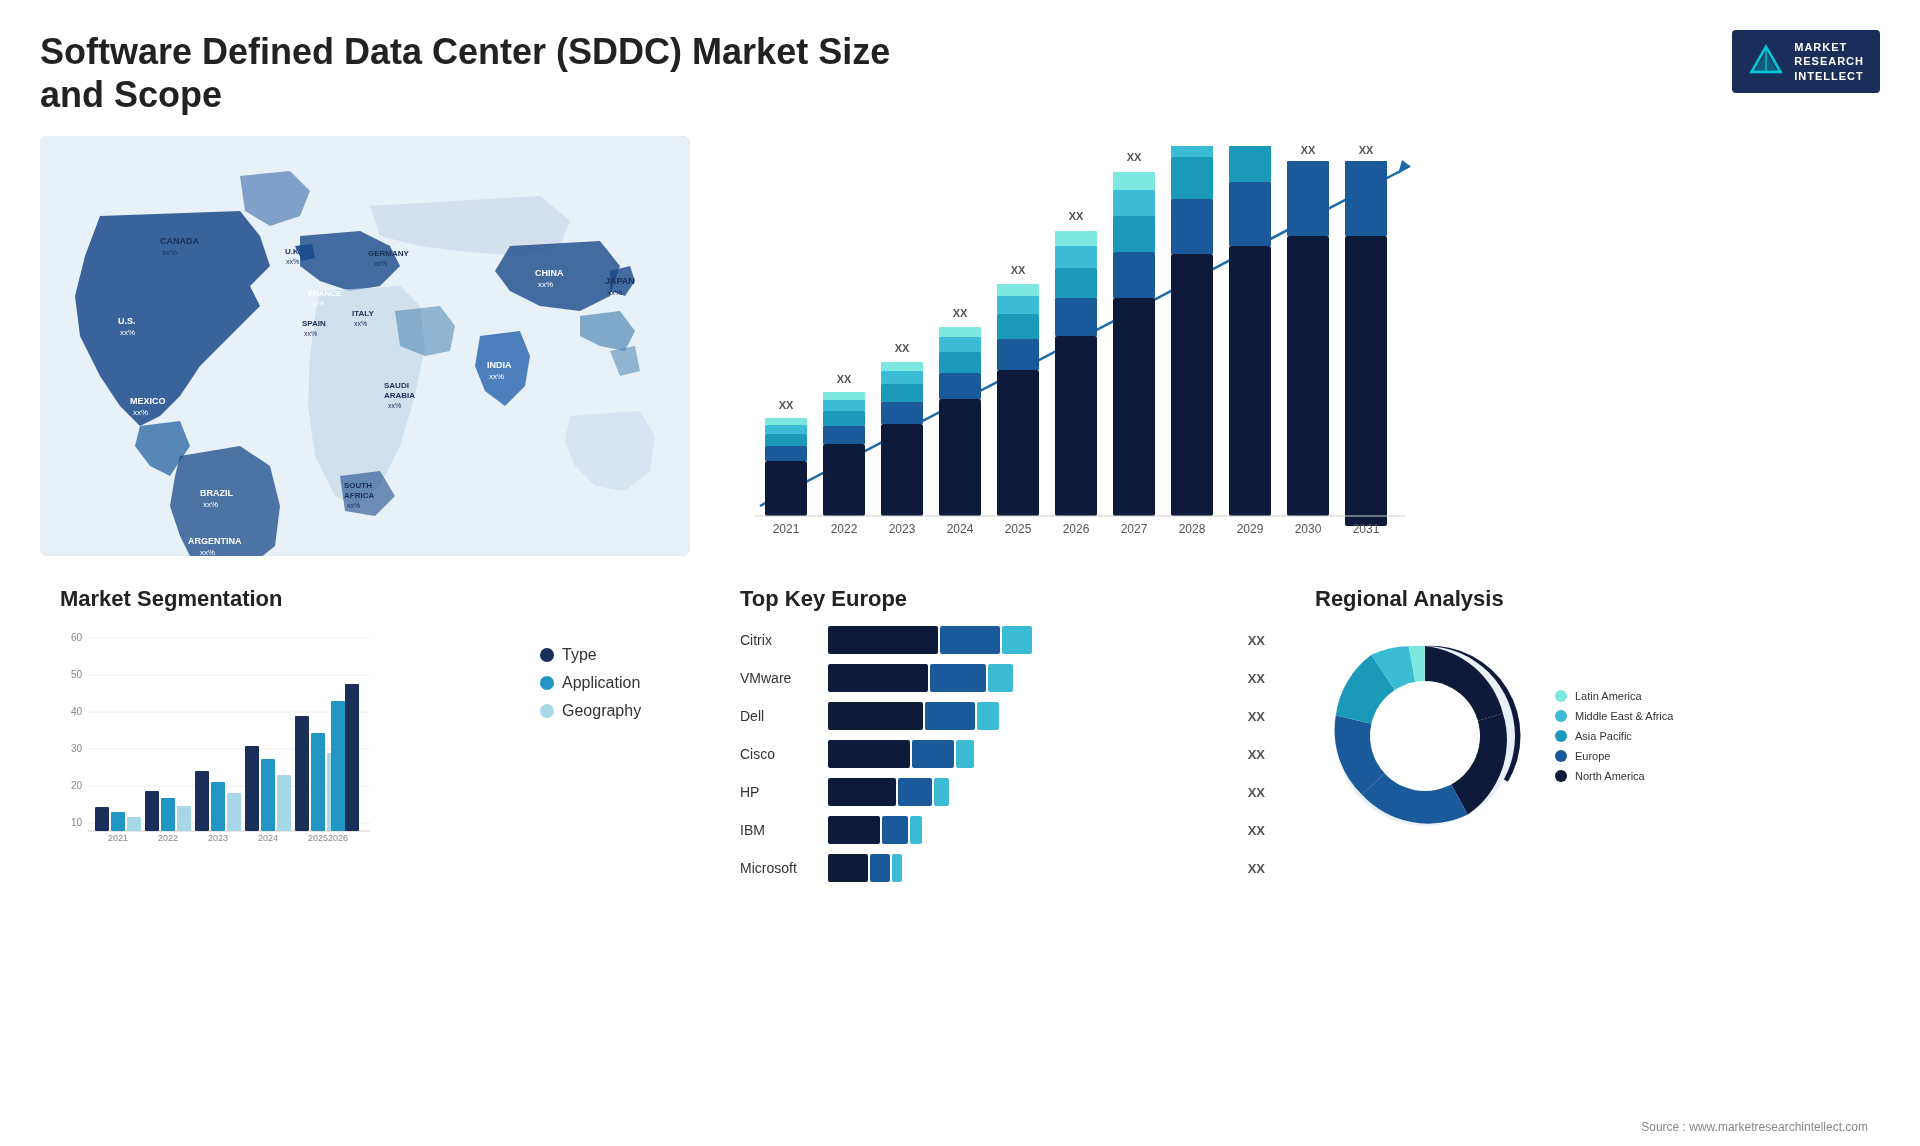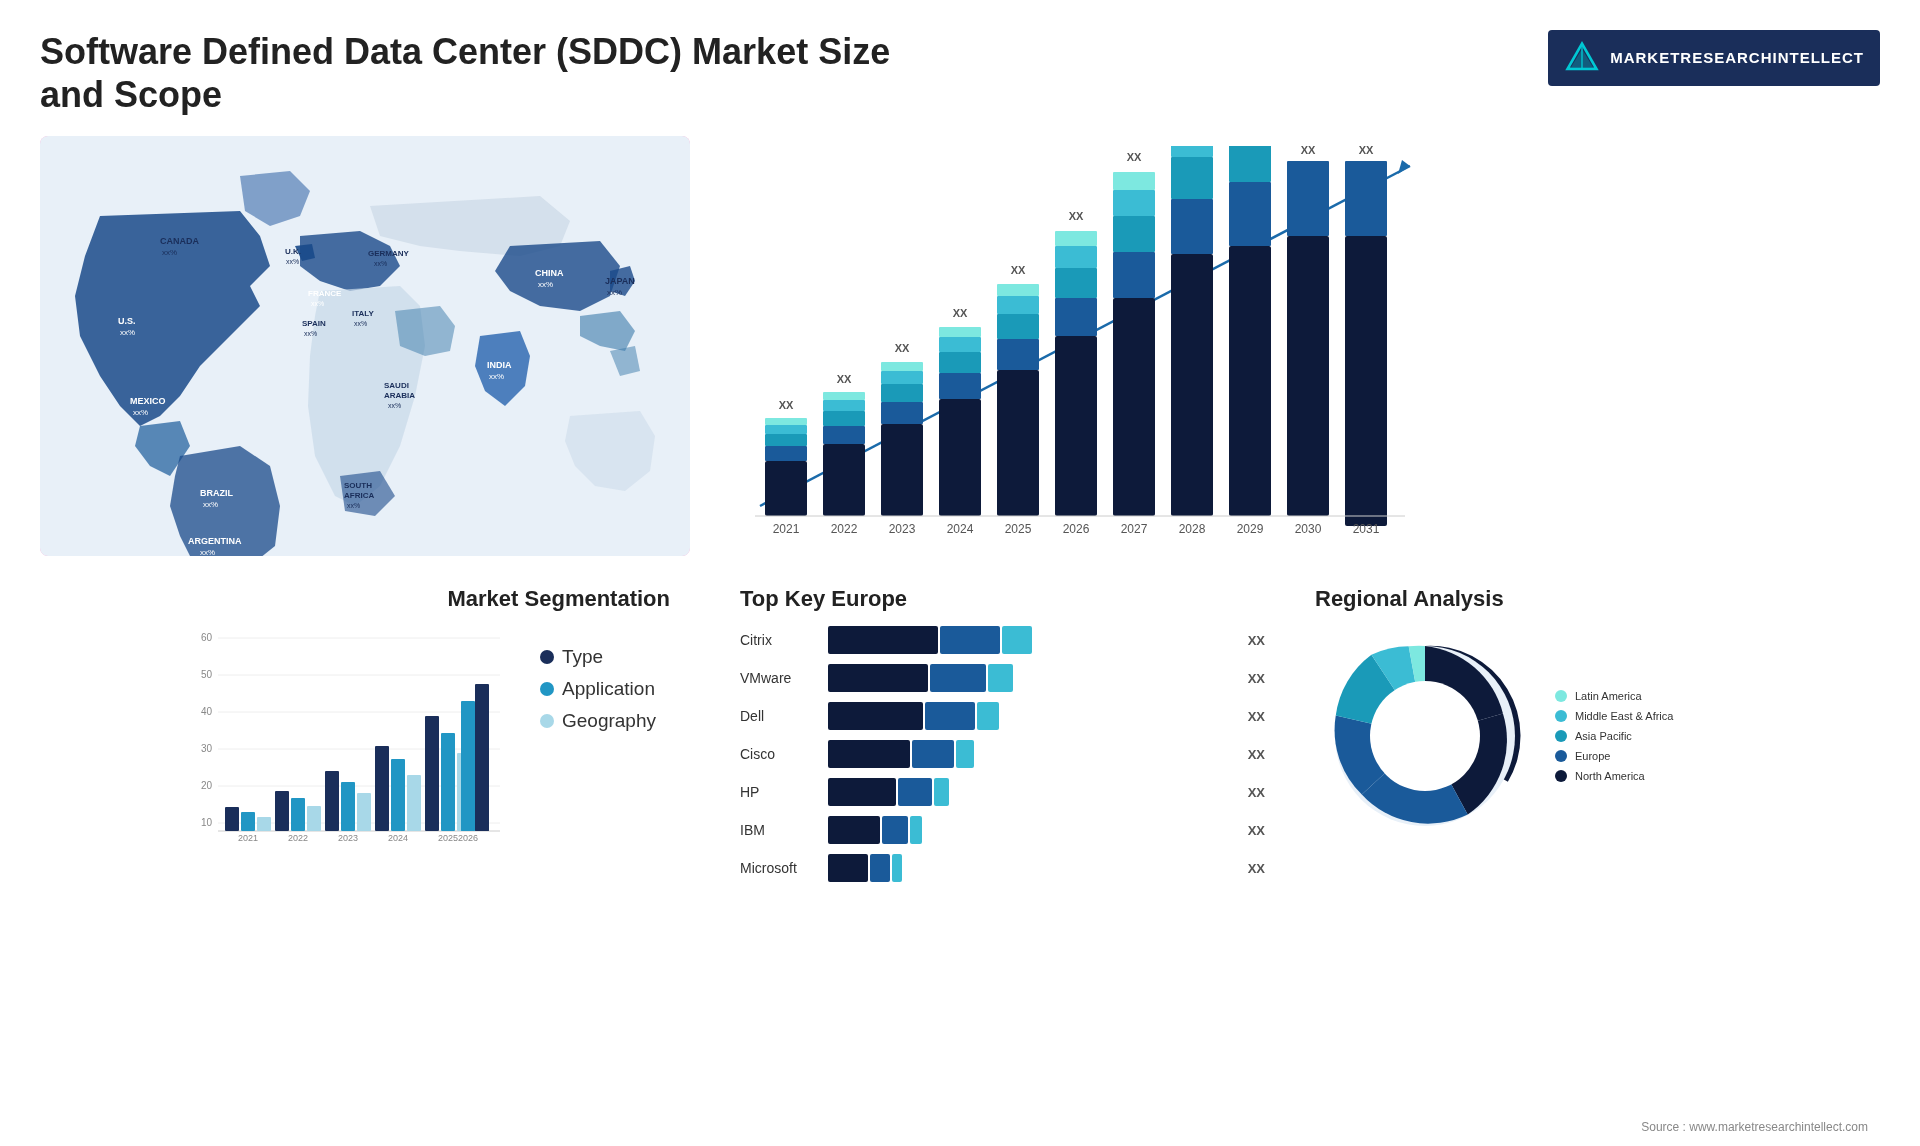--- a/index.html
+++ b/index.html
@@ -41,23 +41,23 @@
       padding: 10px 16px;
       border-radius: 4px;
       gap: 10px;
     }
     .logo-icon {
       width: 36px;
       height: 36px;
     }
     .logo-text {
       display: flex;
-      flex-direction: row;
+      flex-direction: column;
       color: #fff;
-      font-size: 15px;
+      font-size: 11px;
       font-weight: 700;
       line-height: 1.3;
       text-transform: uppercase;
       letter-spacing: 1px;
     }
     .main-content {
       display: grid;
       grid-template-columns: 650px 1fr;
       grid-template-rows: 420px 1fr;
       gap: 20px;
@@ -77,21 +77,20 @@
       grid-column: 2;
       grid-row: 1;
       position: relative;
       padding: 10px 20px 10px 20px;
     }
     
     .bottom-left {
       grid-column: 1;
       grid-row: 2;
       padding: 10px 20px;
-      text-align: right;
     }
     .bottom-center {
       grid-column: 2;
       grid-row: 2;
       display: grid;
       grid-template-columns: 1fr 1fr;
     }
     .segmentation-title, .players-title, .regional-title {
       font-size: 22px;
       font-weight: 700;
@@ -111,21 +110,21 @@
       display: flex;
       flex-direction: column;
       gap: 10px;
       padding-top: 20px;
       min-width: 130px;
     }
     .legend-item {
       display: flex;
       align-items: center;
       gap: 8px;
-      font-size: 19px;
+      font-size: 16px;
       color: #333;
     }
     .legend-dot {
       width: 14px;
       height: 14px;
       border-radius: 50%;
       flex-shrink: 0;
     }
     
     .players-section {

